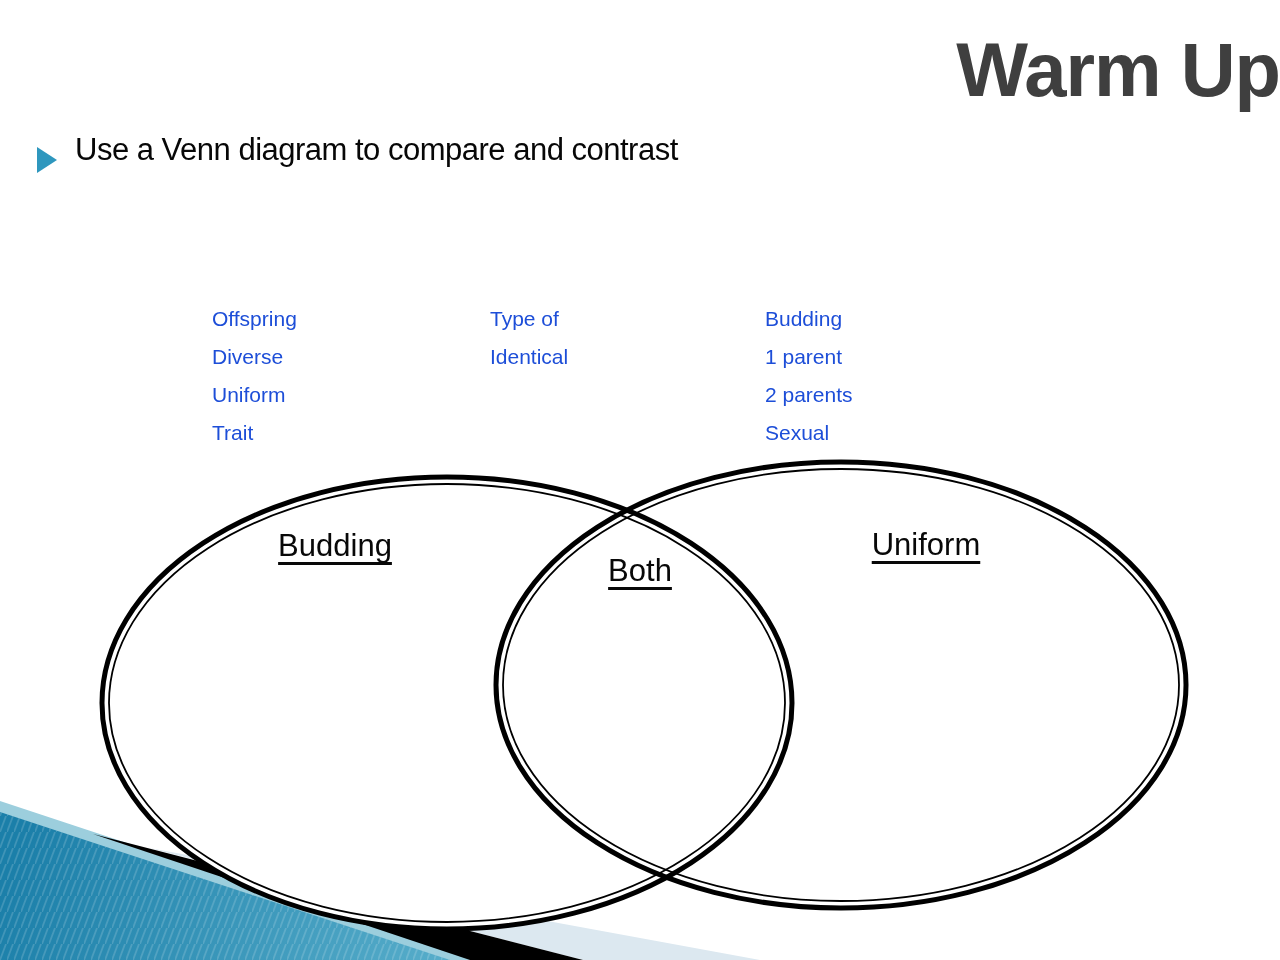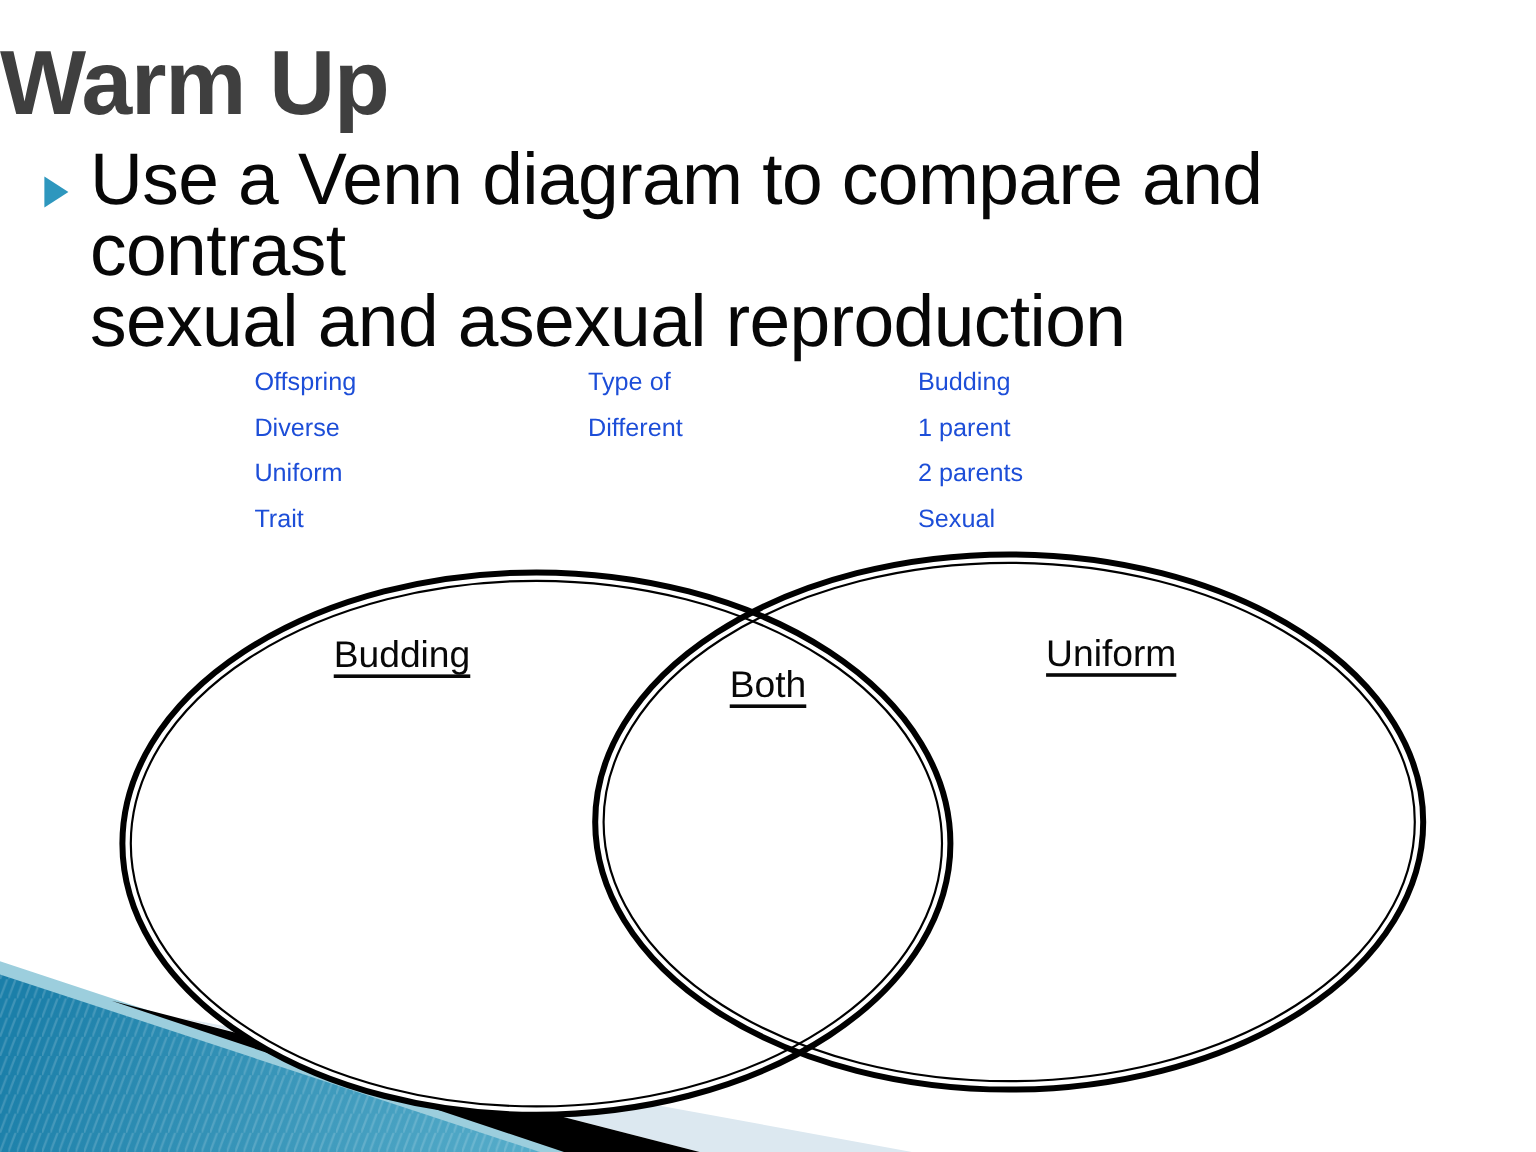--- a/index.html
+++ b/index.html
@@ -4,34 +4,34 @@
 <style>
   html,body{margin:0;padding:0;}
   body{
     width:1280px;height:960px;position:relative;overflow:hidden;
     background:#ffffff;
     font-family:"Liberation Sans", sans-serif;
   }
   .abs{position:absolute;}
   #bg-art{left:0;top:0;width:1280px;height:960px;z-index:1;}
   .slide-title{
-    left:0;top:26px;width:1280px;text-align:left;
+    left:0;top:26px;width:1280px;text-align:right;
     font-size:76px;font-weight:700;letter-spacing:-1px;color:#3f3f3f;
     z-index:5;
   }
   .bullet-marker{
     left:37px;top:147px;width:0;height:0;
     border-left:20px solid #2E97BE;
     border-top:13px solid transparent;
     border-bottom:13px solid transparent;
     z-index:5;
   }
   .bullet-text{
     left:75px;top:120px;width:1110px;
-    font-size:61px;line-height:59px;color:#070707;letter-spacing:-0.5px;
+    font-size:31px;line-height:59px;color:#070707;letter-spacing:-0.5px;
     z-index:5;
   }
   .word-col{
     top:252px;font-size:21px;line-height:38px;color:#1d4ed8;
     z-index:5;white-space:nowrap;margin-top:48px;
   }
   .word-col div{height:38px;}
   #col-1{left:212px;}
   #col-2{left:490px;}
   #col-3{left:765px;}
@@ -74,32 +74,31 @@
     <ellipse cx="841" cy="685" rx="345" ry="223" fill="none" stroke="#000000" stroke-width="5"></ellipse>
     <ellipse cx="841" cy="685" rx="338" ry="216" fill="none" stroke="#000000" stroke-width="1.8"></ellipse>
   </g>
 </svg>
 
 <div class="abs slide-title">Warm Up</div>
 
 <div class="abs bullet-marker"></div>
 <div class="abs bullet-text">
   <div>Use a Venn diagram to compare and contrast</div>
-  <div>sexual and asexual reproduction</div>
 </div>
 
 <div class="abs word-col" id="col-1">
   <div>Offspring</div>
   <div>Diverse</div>
   <div>Uniform</div>
   <div>Trait</div>
 </div>
 <div class="abs word-col" id="col-2">
   <div>Type of</div>
-  <div>Different</div>
+  <div>Identical</div>
 </div>
 <div class="abs word-col" id="col-3">
   <div>Budding</div>
   <div>1 parent</div>
   <div>2 parents</div>
   <div>Sexual</div>
 </div>
 
 <div class="abs venn-label" id="label-asexual">Budding</div>
 <div class="abs venn-label" id="label-both">Both</div>

